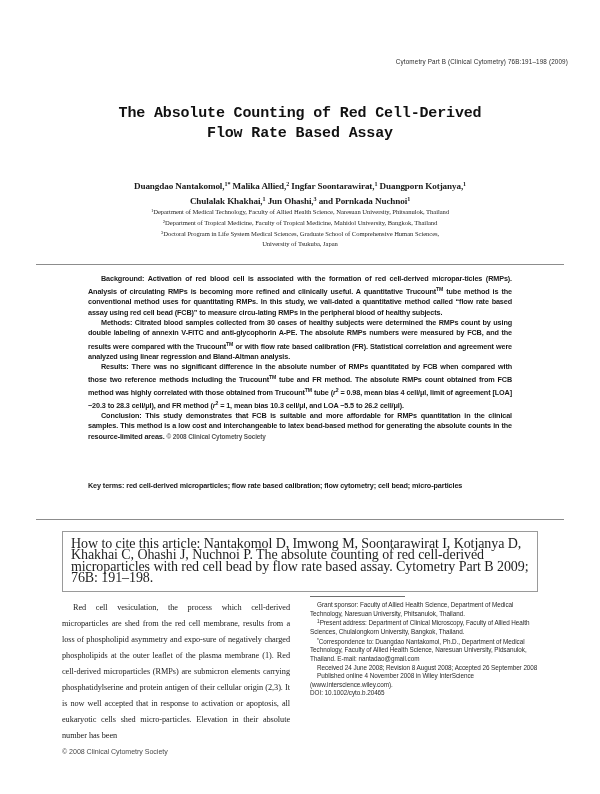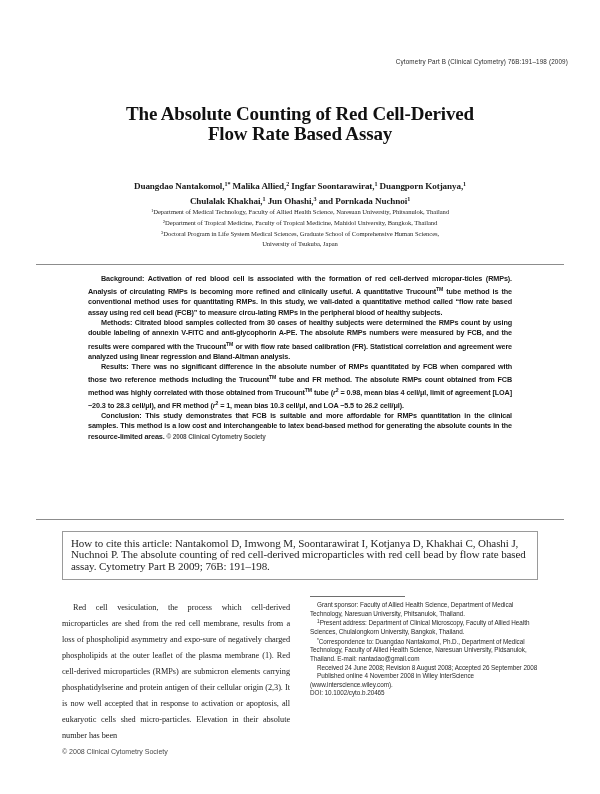--- a/index.html
+++ b/index.html
@@ -35,26 +35,26 @@
 
   
   .title-block {
     position: absolute;
     top: 104px;
     left: 60px;
     width: 480px;
     text-align: center;
   }
   .title-line {
-    font-size: 19px;
+    font-size: 15px;
     font-weight: bold;
     line-height: 19.5px;
     letter-spacing: -0.15px;
     color: #111;
-    font-family: Liberation Serif, serif;
+    font-family: Liberation Mono, monospace;
   }
 
   
   .authors {
     position: absolute;
     top: 178px;
     left: 55px;
     width: 490px;
     text-align: center;
     font-size: 9.1px;
@@ -133,21 +133,21 @@
   }
 
   
   .cite-box {
     position: absolute;
     top: 531px;
     left: 62px;
     width: 476px;
     border: 1px solid #9a9a9a;
     padding: 6px 8px 7px 8px;
-    font-size: 11px;
+    font-size: 14px;
     line-height: 11.4px;
     color: #1f1f1f;
     text-align: left;
     letter-spacing: -0.08px;
   }
 
   
   .col-left {
     position: absolute;
     top: 600px;
@@ -220,20 +220,23 @@
 
   <div class="rule-top"></div>
 
   <div class="abstract">
     <p><span>Background:</span><span> Activation of red blood cell is associated with the formation of red cell-derived micropar-ticles (RMPs). Analysis of circulating RMPs is becoming more refined and clinically useful. A quantitative Trucount</span><sup>TM</sup><span> tube method is the conventional method uses for quantitating RMPs. In this study, we vali-dated a quantitative method called “flow rate based assay using red cell bead (FCB)” to measure circu-lating RMPs in the peripheral blood of healthy subjects.</span></p>
     <p><span>Methods:</span><span> Citrated blood samples collected from 30 cases of healthy subjects were determined the RMPs count by using double labeling of annexin V-FITC and anti-glycophorin A-PE. The absolute RMPs numbers were measured by FCB, and the results were compared with the Trucount</span><sup>TM</sup><span> or with flow rate based calibration (FR). Statistical correlation and agreement were analyzed using linear regression and Bland-Altman analysis.</span></p>
     <p><span>Results:</span><span> There was no significant difference in the absolute number of RMPs quantitated by FCB when compared with those two reference methods including the Trucount</span><sup>TM</sup><span> tube and FR method. The absolute RMPs count obtained from FCB method was highly correlated with those obtained from Trucount</span><sup>TM</sup><span> tube (</span><span class="italic">r</span><sup>2</sup><span> = 0.98, mean bias 4 cell/μl, limit of agreement [LOA] −20.3 to 28.3 cell/μl), and FR method (</span><span class="italic">r</span><sup>2</sup><span> = 1, mean bias 10.3 cell/μl, and LOA −5.5 to 26.2 cell/μl).</span></p>
     <p><span>Conclusion:</span><span> This study demonstrates that FCB is suitable and more affordable for RMPs quantitation in the clinical samples. This method is a low cost and interchangeable to latex bead-based method for generating the absolute counts in the resource-limited areas. </span><span class="copy">© 2008 Clinical Cytometry Society</span></p>
   </div>
 
+  <div class="keyterms">
+    <span>Key terms:</span><span> red cell-derived microparticles; flow rate based calibration; flow cytometry; cell bead; micro-particles</span>
+  </div>
 
   <div class="rule-bottom"></div>
 
   <div class="cite-box">
     <span>How to cite this article: Nantakomol D, Imwong M, Soontarawirat I, Kotjanya D, Khakhai C, Ohashi J, Nuchnoi P. The absolute counting of red cell-derived microparticles with red cell bead by flow rate based assay. Cytometry Part B 2009; 76B: 191–198.</span>
   </div>
 
   <div class="col-left">
     <p>Red cell vesiculation, the process which cell-derived microparticles are shed from the red cell membrane, results from a loss of phospholipid asymmetry and expo-sure of negatively charged phospholipids at the outer leaflet of the plasma membrane (1). Red cell-derived microparticles (RMPs) are submicron elements carrying phosphatidylserine and protein antigen of their cellular origin (2,3). It is now well accepted that in response to activation or apoptosis, all eukaryotic cells shed micro-particles. Elevation in their absolute number has been</p>
   </div>

